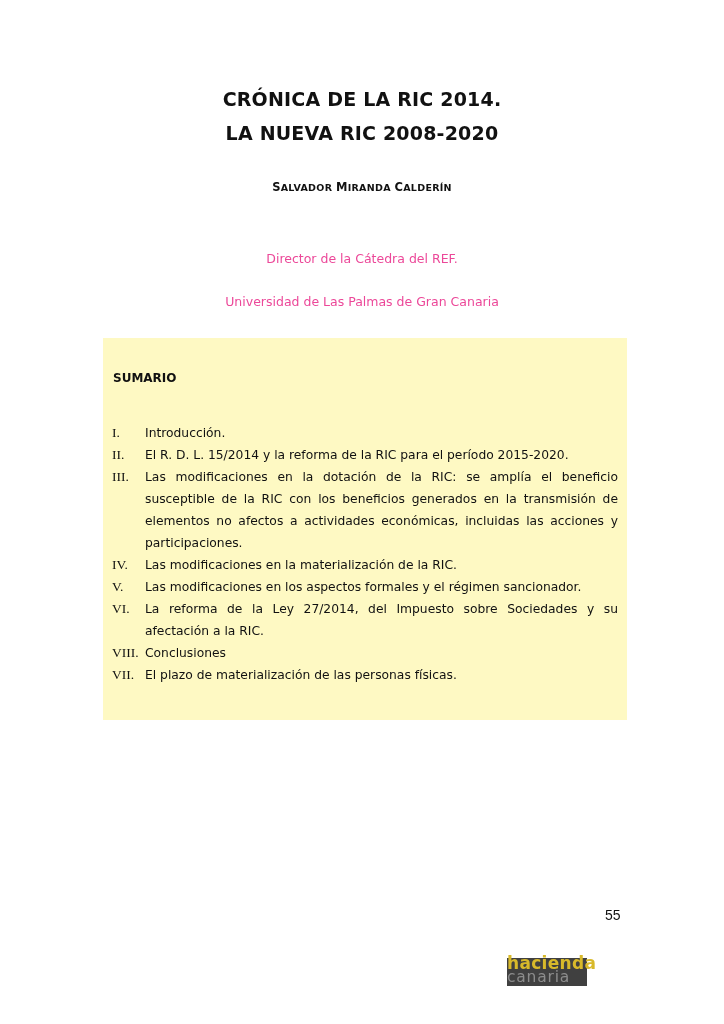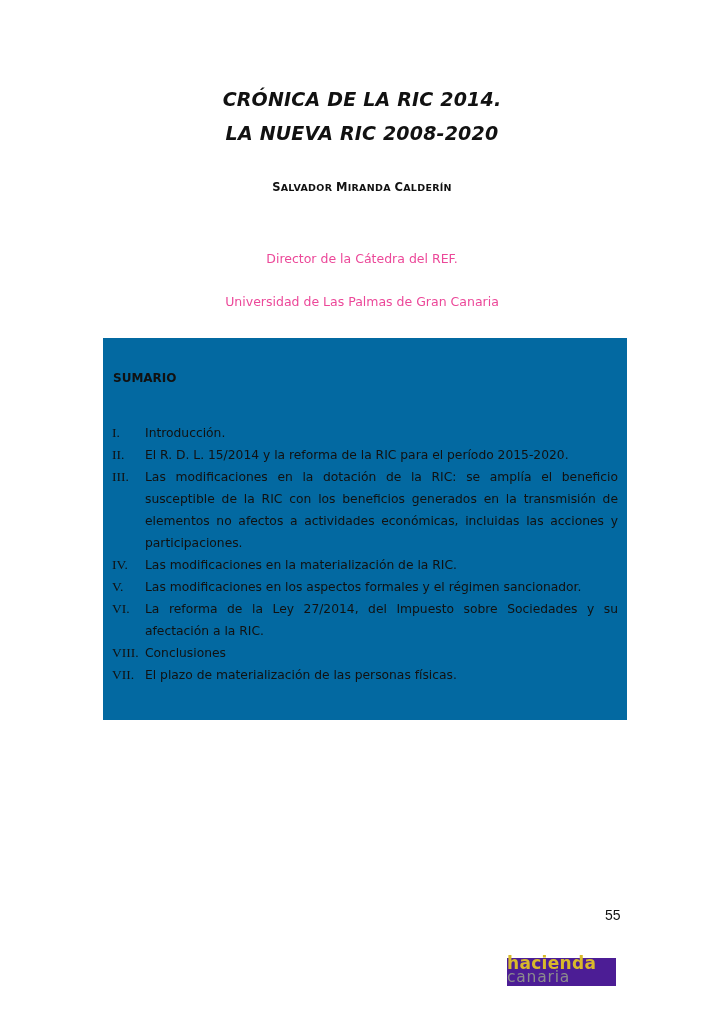--- a/index.html
+++ b/index.html
@@ -18,21 +18,20 @@
     .title {
       position: absolute;
       left: 0;
       width: 724px;
       text-align: center;
       font-family: "DejaVu Sans", sans-serif;
       font-weight: bold;
       font-size: 19px;
       letter-spacing: 0.2px;
       color: #111;
-      font-style: italic;
     }
     .title.l1 { top: 88px; }
     .title.l2 { top: 122px; }
     .author {
       position: absolute;
       top: 180px;
       left: 0;
       width: 724px;
       text-align: center;
       font-family: "DejaVu Sans", sans-serif;
@@ -54,21 +53,21 @@
     }
     .affil.a1 { top: 223px; }
     .affil.a2 { top: 266px; }
 
     .summary-box {
       position: absolute;
       left: 103px;
       top: 338px;
       width: 524px;
       height: 382px;
-      background: #0369a1;
+      background: #fef9c3;
     }
     .summary-heading {
       position: absolute;
       left: 10px;
       top: 33px;
       font-weight: bold;
       font-size: 12px;
       font-family: "DejaVu Sans", sans-serif;
     }
     .toc {
@@ -99,22 +98,21 @@
     .toc-text {
       display: block;
     }
 
     .footer-logo {
       position: absolute;
       left: 507px;
       top: 958px;
       width: 80px;
       height: 28px;
-      background: #4c1d95;
-      padding-left: 29px;
+      background: #404040;
     }
     .logo-top {
       position: absolute;
       left: 0;
       top: -4px;
       font-family: "DejaVu Sans", sans-serif;
       font-size: 17px;
       font-weight: bold;
       color: #d8b92a;
       letter-spacing: 0.3px;

